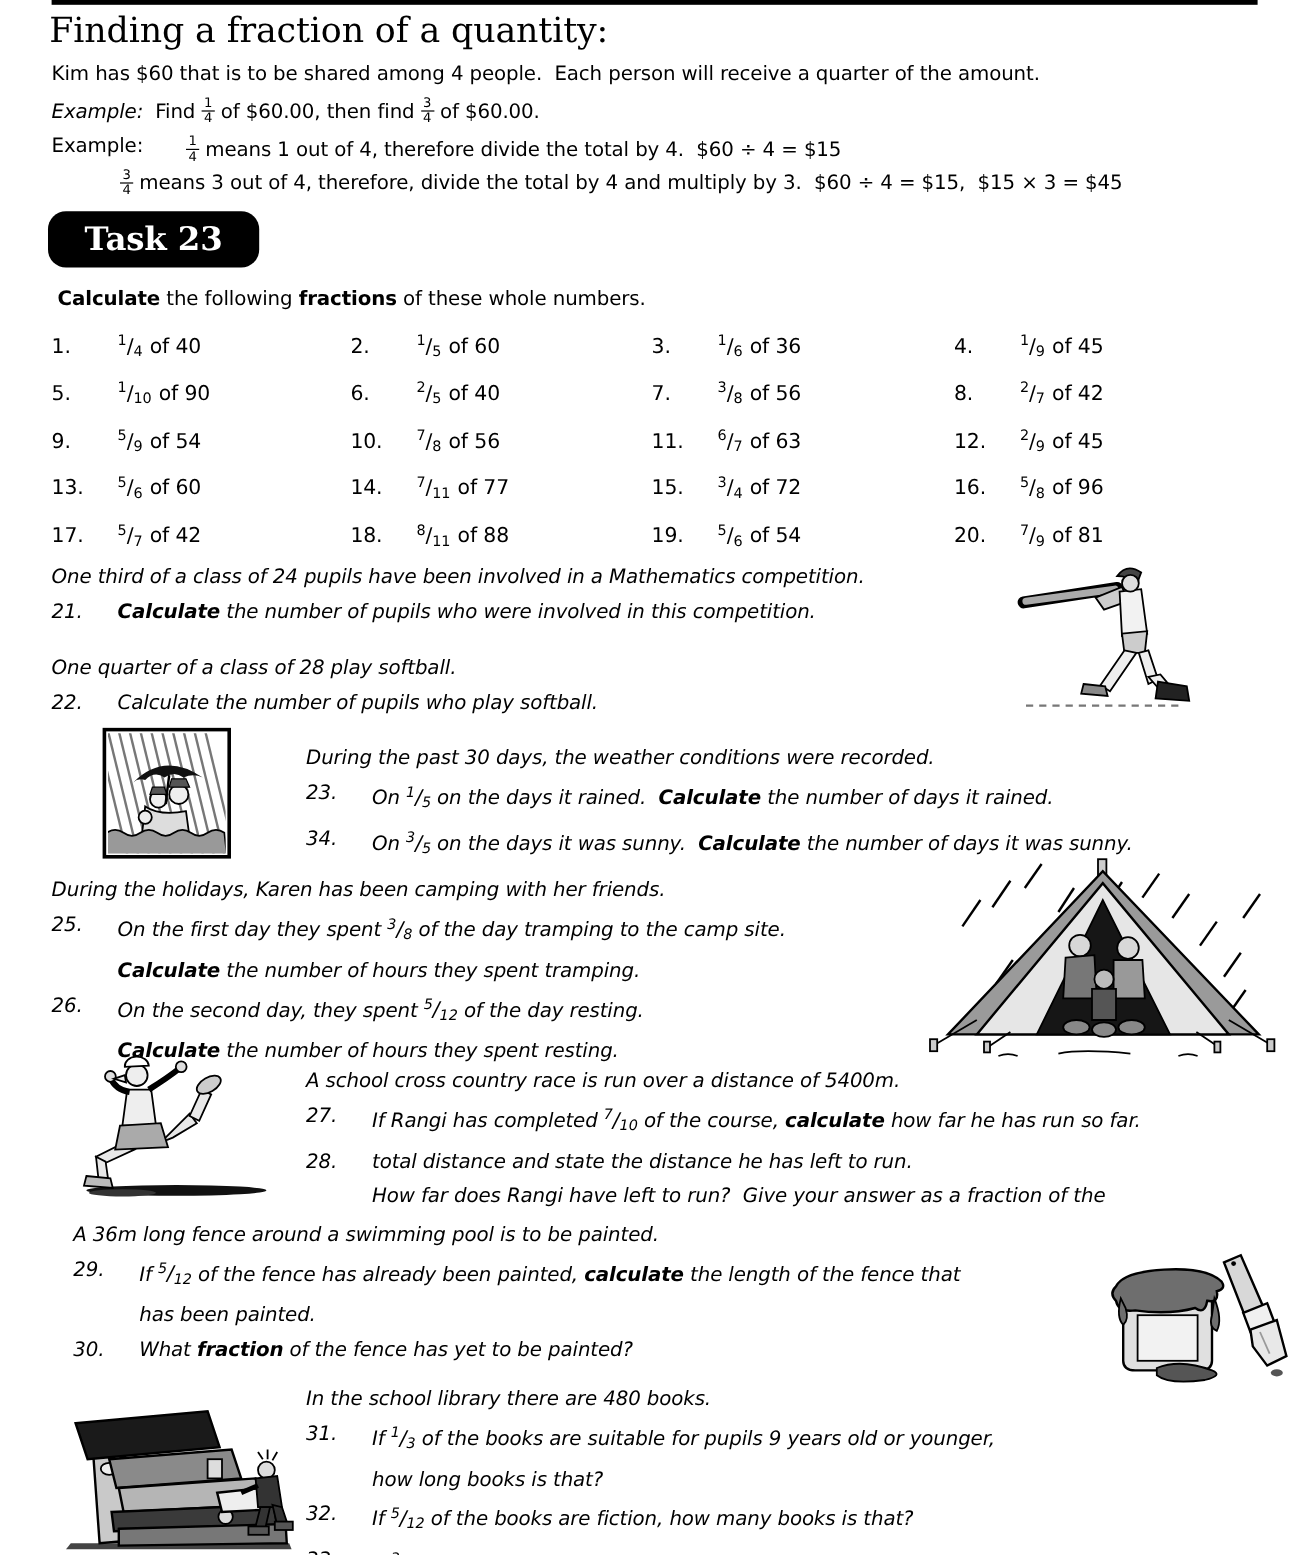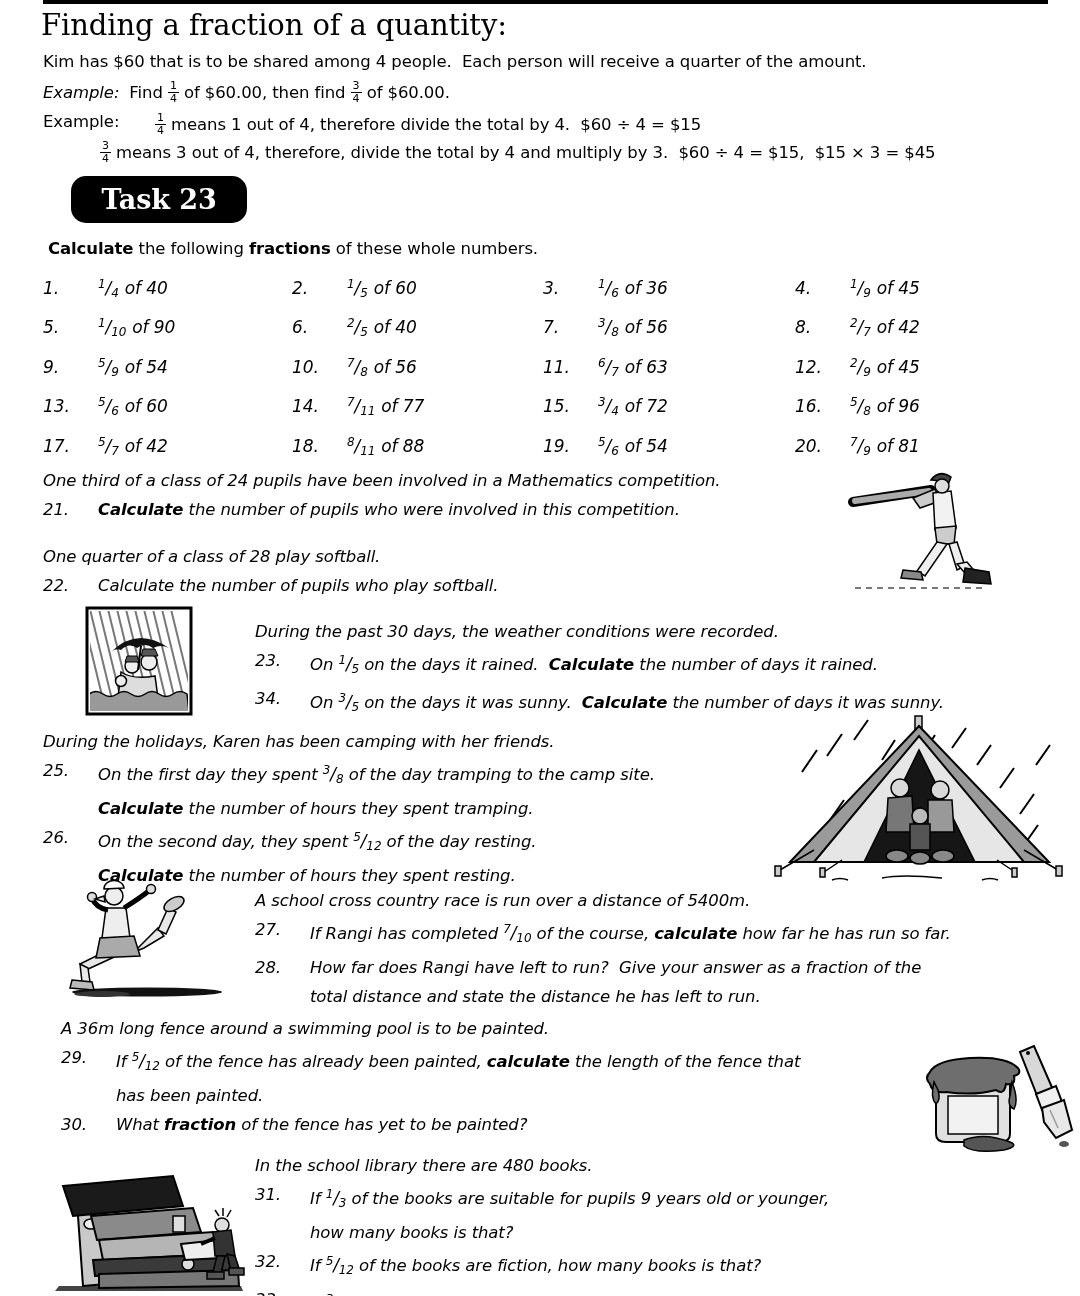--- a/index.html
+++ b/index.html
@@ -9,24 +9,24 @@
   .rule-top{left:43px;top:0;width:1005px;height:4px;background:#000;}
   .title{left:41px;top:8px;font-family:"DejaVu Serif",serif;font-weight:normal;font-size:29px;}
   .intro-kim{left:43px;top:52px;white-space:nowrap;}
   .example-line{left:43px;top:80px;white-space:nowrap;}
   .example-label{font-style:italic;margin-right:10px;}
   .ans-label{left:43px;top:112px;}
   .ans1{left:155px;top:112px;white-space:nowrap;}
   .ans2{left:100px;top:140px;white-space:nowrap;}
   .badge{left:40px;top:176px;width:176px;height:47px;background:#000;border-radius:15px;
          color:#fff;display:flex;align-items:center;justify-content:center;
-         font-family:"DejaVu Serif",serif;font-weight:bold;font-size:27px;margin-left:31px;}
+         font-family:"DejaVu Serif",serif;font-weight:bold;font-size:27px;}
   .instruction{left:48px;top:239px;white-space:nowrap;}
   .qgrid{left:43px;top:268px;width:1012px;display:grid;font-size:17px;
-         grid-template-columns:249px 251px 252px 258px;grid-auto-rows:39.5px;align-items:center;font-style:italic;}
+         grid-template-columns:249px 251px 252px 258px;grid-auto-rows:39.5px;align-items:center;}
   .cell{white-space:nowrap;}
   .cell .qn{display:inline-block;width:55px;}
   .rest{margin-left:6px;}
   .fr .n{font-size:12px;vertical-align:0.52em;}
   .fr .d{font-size:12px;vertical-align:-0.22em;}
   .fr .sl::before{content:"/";font-size:17px;}
   .sfr{display:inline-block;vertical-align:-0.4em;text-align:center;font-size:11px;line-height:1.1;}
   .sfr .top{display:block;border-bottom:1.3px solid #000;padding:0 2px;}
   .sfr .bot{display:block;}
   .section{position:absolute;font-style:italic;}
@@ -225,22 +225,22 @@
 
     <div class="item">
           <span class="qn">27.</span>
           <div class="lines">
             <div class="pline">If Rangi has completed <span class="fr"><span class="n">7</span><span class="sl"></span><span class="d">10</span></span> of the course, <b>calculate</b> how far he has run so far.</div>
           </div>
         </div>
         <div class="item">
           <span class="qn">28.</span>
           <div class="lines">
+            <div class="pline">total distance and state the distance he has left to run.</div>
             <div class="pline">How far does Rangi have left to run? &nbsp;Give your answer as a fraction of the</div>
-            <div class="pline">total distance and state the distance he has left to run.</div>
           </div>
         </div>
       </div>
   </div>
 
   <div class="section" id="sec-fence">
     <div class="intro-line">A 36m long fence around a swimming pool is to be painted.</div>
     <div>
 
     <div class="item">
@@ -260,21 +260,21 @@
   </div>
 
   <div class="section" id="sec-library">
     <div class="intro-line">In the school library there are 480 books.</div>
     <div>
 
     <div class="item">
           <span class="qn">31.</span>
           <div class="lines">
             <div class="pline">If <span class="fr"><span class="n">1</span><span class="sl"></span><span class="d">3</span></span> of the books are suitable for pupils 9 years old or younger,</div>
-            <div class="pline">how many books is that?</div>
+            <div class="pline">how long books is that?</div>
           </div>
         </div>
         <div class="item">
           <span class="qn">32.</span>
           <div class="lines">
             <div class="pline">If <span class="fr"><span class="n">5</span><span class="sl"></span><span class="d">12</span></span> of the books are fiction, how many books is that?</div>
           </div>
         </div>
         <div class="item">
           <span class="qn">33.</span>

